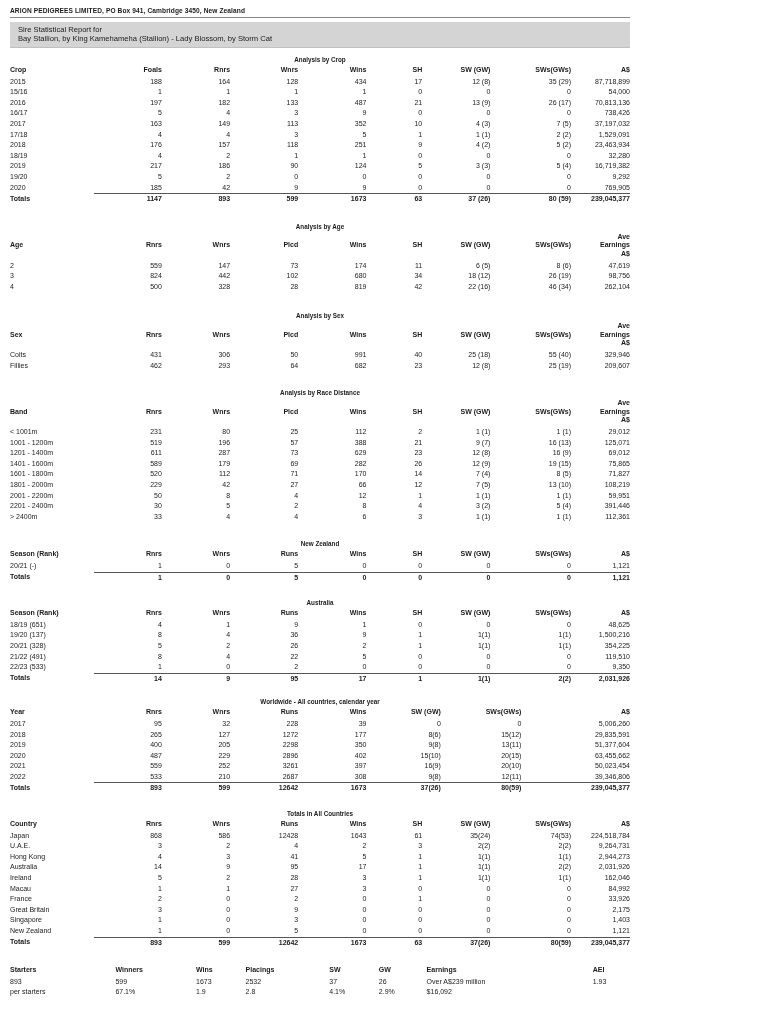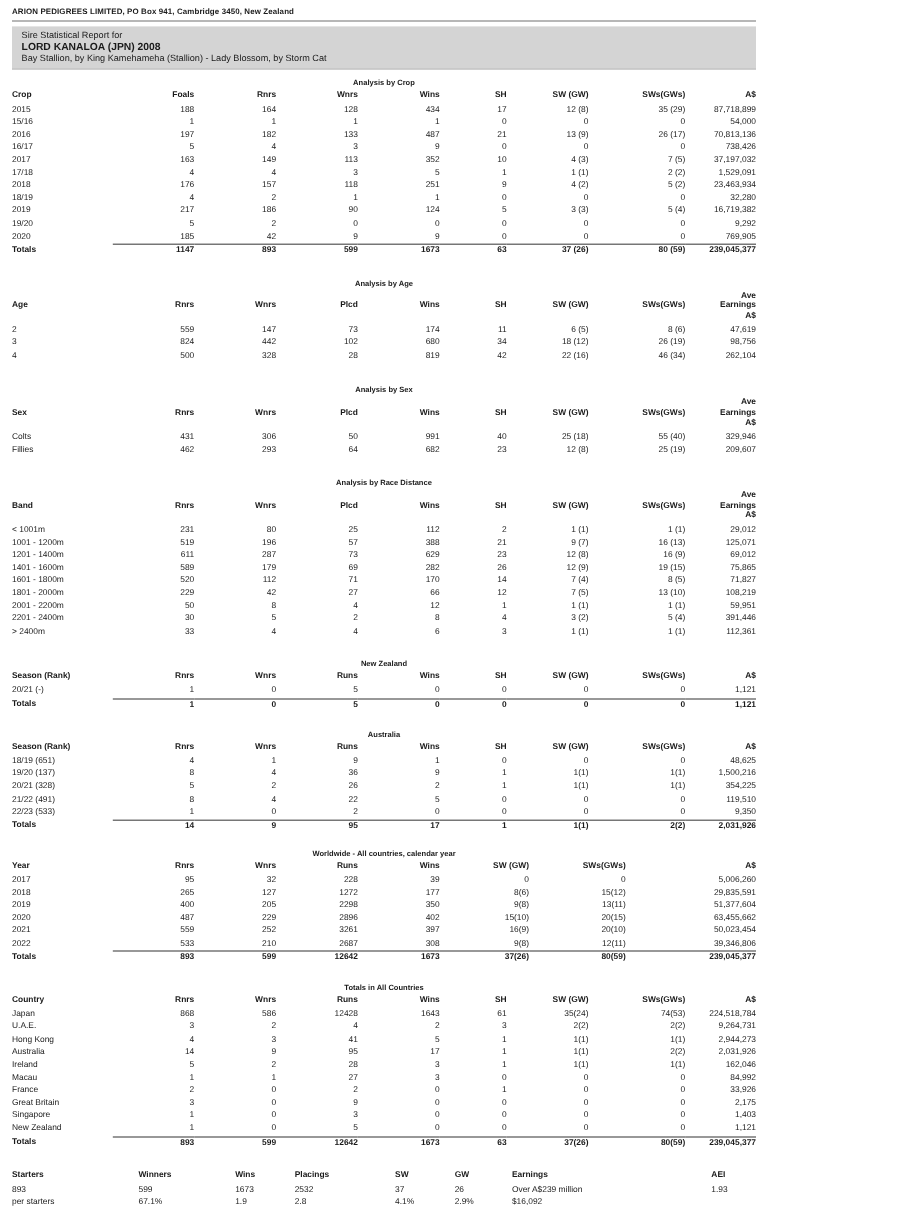--- a/index.html
+++ b/index.html
@@ -83,21 +83,20 @@
 </style>
 </head>
 <body>
 
 <div class="page">
 
   <div class="letterhead">ARION PEDIGREES LIMITED, PO Box 941, Cambridge 3450, New Zealand</div>
 
   <div class="report-header">
     <div class="rh1">Sire Statistical Report for</div>
-    <div class="rh2">LORD KANALOA (JPN) 2008</div>
     <div class="rh3">Bay Stallion, by King Kamehameha (Stallion) - Lady Blossom, by Storm Cat</div>
   </div>
 
   <div class="sec sec-crop">
     <div class="section-title">Analysis by Crop</div>
     <table class="t9">
         <thead>
           <tr>
             <th>Crop</th>
             <th>Foals</th>

